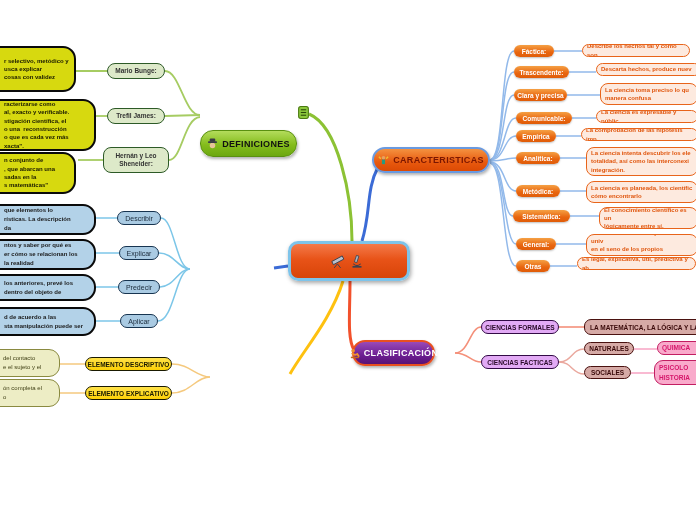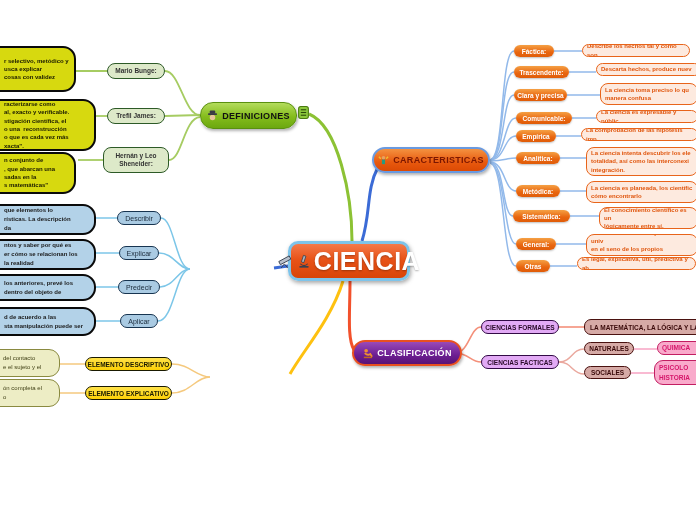--- a/index.html
+++ b/index.html
@@ -9,21 +9,21 @@
   .node{position:absolute;z-index:2;box-sizing:border-box;display:flex;align-items:center;
         justify-content:center;text-align:center;}
   .icon{display:inline-flex;align-items:center;margin-right:4px;}
   
   .center-node{border:3px solid #7ec4ea;border-radius:10px;
         background:linear-gradient(180deg,#f47a4a 0%,#e85318 45%,#d84408 100%);
         color:#fff;font-weight:bold;font-size:25px;letter-spacing:.5px;
         box-shadow:1px 2px 4px rgba(0,0,0,.35);text-shadow:0 1px 2px rgba(0,0,0,.3);}
   .branch{border-radius:13px;font-weight:bold;font-size:9px;letter-spacing:.3px;
         box-shadow:1px 2px 3px rgba(0,0,0,.3);}
-  .b-def{background:linear-gradient(180deg,#b4dc5c 0%,#84bc1c 55%,#6ca810 100%);color:#111;border:1px solid #5a9010;}
+  .b-def{background:linear-gradient(180deg,#b4dc5c 0%,#84bc1c 55%,#6ca810 100%);color:#111;border:1px solid #5a9010;margin-top:28px;}
   .b-car{background:linear-gradient(180deg,#f49240 0%,#e8590e 60%,#dc4a04 100%);color:#7a1600;border:2px solid #6a9ae0;}
   .b-fun{background:linear-gradient(180deg,#5858f0 0%,#2a2ac8 60%,#1c1cb0 100%);color:#fff;border:2px solid #80c8e8;}
   .b-est{background:linear-gradient(180deg,#ffe040 0%,#f7c00a 60%,#eeb000 100%);color:#111;border:1px solid #d09000;}
   .b-cla{background:linear-gradient(180deg,#9a4ab8 0%,#6c1e92 60%,#581276 100%);color:#fff;border:2px solid #e85020;}
   
   .author{background:#dde9c9;border:1.6px solid #2d5a27;border-radius:8px;
         font-size:6.5px;font-weight:bold;color:#333;line-height:1.25;white-space:pre-line;}
   .ybox{background:#d7d90f;border:2px solid #0a0a0a;border-radius:13px;color:#1a1a00;
         font-size:6px;font-weight:bold;justify-content:flex-start;text-align:left;
         line-height:1.38;white-space:pre;overflow:hidden;}
@@ -137,21 +137,20 @@
           <line x1="8" y1="12" x2="12" y2="17" stroke="#3a4250" stroke-width="1.2"></line>
         </svg>
     </span>
     <span class="icon">
       <svg width="12" height="15" viewBox="0 0 16 18">
           <rect x="6" y="1" width="3.4" height="9" fill="#aab4c0" stroke="#3a4250" transform="rotate(18 7 5)"></rect>
           <path d="M3,12 q5,5 10,0" stroke="#3a4250" stroke-width="1.4" fill="none"></path>
           <rect x="2" y="15" width="12" height="2.2" fill="#3a4250"></rect>
         </svg>
     </span>
-    <span>CIENCIA</span>
   </div>
 
   <div class="node branch b-def" style="left:200px;top:102px;width:97px;height:27px">
     <span class="icon">
       <svg width="11" height="11" viewBox="0 0 12 12">
           <circle cx="6" cy="8.2" r="3" fill="#e8c49a"></circle>
           <rect x="1" y="3.6" width="10" height="1.8" rx="0.9" fill="#3a3a44"></rect>
           <rect x="3" y="0.6" width="6" height="3.4" rx="1" fill="#3a3a44"></rect>
         </svg>
     </span>
@@ -247,21 +246,21 @@
 sta manipulación puede ser</div>
 
 
   <div class="node elabel" style="left:85px;top:357px;width:87px;height:14px">ELEMENTO DESCRIPTIVO</div>
   <div class="node elabel" style="left:85px;top:386px;width:87px;height:14px">ELEMENTO EXPLICATIVO</div>
   <div class="node ebox" style="left:-40px;top:349px;width:100px;height:28px;padding:3px 4px 3px 42px">del contacto
 e el sujeto y el</div>
   <div class="node ebox" style="left:-40px;top:379px;width:100px;height:28px;padding:3px 4px 3px 42px">ón completa el
 o</div>
 
-  <div class="node branch b-cla" style="left:352px;top:340px;width:110px;height:26px">
+  <div class="node branch b-cla" style="left:352px;top:340px;width:83px;height:26px">
     <span class="icon">
       <svg width="11" height="11" viewBox="0 0 12 12">
           <circle cx="4.5" cy="3" r="2" fill="#f09030"></circle>
           <path d="M3,5.5 q3,3 6,1 l2,3" stroke="#f09030" stroke-width="2" fill="none"></path>
           <rect x="2" y="9.5" width="9" height="1.6" fill="#c06820"></rect>
         </svg>
     </span>
     <span>CLASIFICACIÓN</span>
   </div>
 

